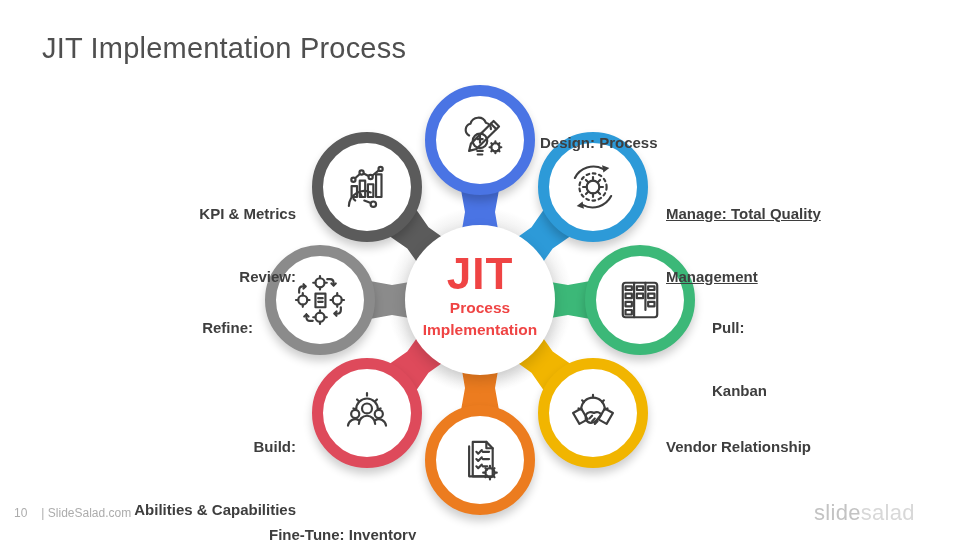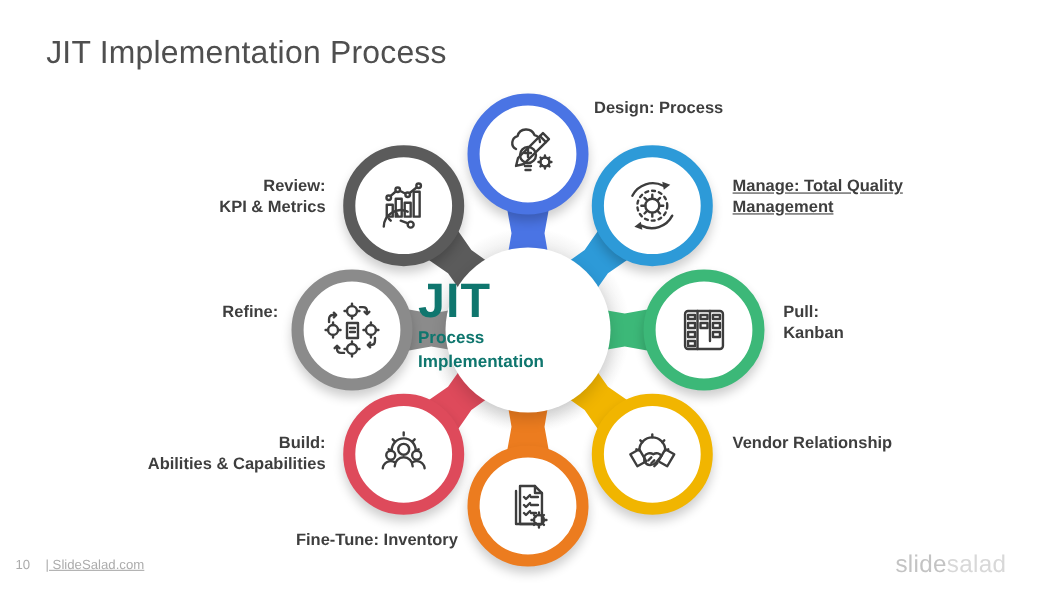--- a/index.html
+++ b/index.html
@@ -36,38 +36,38 @@
   .p2{left:640px;top:300px;--rot:180deg;z-index:5}
   .p3{left:593px;top:413px;--rot:225deg;z-index:6}
   .p4{left:480px;top:460px;--rot:270deg;z-index:4}
   .p5{left:367px;top:413px;--rot:315deg;z-index:3}
   .p6{left:320px;top:300px;--rot:0deg;z-index:1}
   .p7{left:367px;top:187px;--rot:45deg;z-index:2}
   .center-circle{
     position:absolute;left:405px;top:225px;width:150px;height:150px;border-radius:50%;
     background:#fff;box-shadow:0 6px 14px rgba(0,0,0,.15);z-index:10;
   }
-  .center-text{position:absolute;left:380px;top:252px;width:200px;z-index:11;color:#0f766e;}
+  .center-text{position:absolute;left:380px;top:252px;width:200px;text-align:center;z-index:11;color:#ef4444;}
   .center-text .acro{font-size:44px;font-weight:700;line-height:44px;letter-spacing:1px;}
   .center-text .sub{font-size:15.5px;font-weight:700;line-height:20px;margin-top:2px;}
   
   .lbl{position:absolute;z-index:12;font-size:15px;font-weight:700;line-height:19px;color:#3e3e3e;}
-  .lbl span{display:block;}
+  .lbl span{display:block;margin-top:44px;}
   .lbl-r{text-align:right;width:200px;}
   .l0{left:540px;top:89px;}
   .l1{left:666px;top:160px;width:180px;text-decoration:underline;}
   .l2{left:712px;top:274px;}
   .l3{left:666px;top:393px;width:200px;}
   .l4{left:269px;top:481px;}
   .l5{left:96px;top:393px;}
   .l6{left:53px;top:274px;}
   .l7{left:96px;top:160px;}
   
   .footer-left{position:absolute;left:14px;top:506px;font-size:12px;color:#acacac;}
-  .footer-left .src{margin-left:14px;text-decoration:underline;}
+  .footer-left .src{margin-left:14px;}
   .brand{position:absolute;left:814px;top:502px;font-size:22px;line-height:22px;letter-spacing:.3px;}
   .brand .b1{font-weight:400;color:#c3c3c3;}
   .brand .b2{font-weight:400;color:#d8d8d8;}
 </style>
 </head>
 <body>
 
 <div class="title">JIT Implementation Process</div>
 
 <div class="halo"></div>
@@ -239,22 +239,22 @@
   <span></span>
 </div>
 <div class="lbl lbl-r l5">
   <span>Build:</span>
   <span>Abilities &amp; Capabilities</span>
 </div>
 <div class="lbl lbl-r l6">
   <span>Refine:</span>
 </div>
 <div class="lbl lbl-r l7">
+  <span>KPI &amp; Metrics</span>
   <span>Review:</span>
-  <span>KPI &amp; Metrics</span>
 </div>
 
 <div class="footer-left">
   <span>10</span><span class="src">| SlideSalad.com</span>
 </div>
 <div class="brand">
   <span class="b1">slide</span><span class="b2">salad</span>
 </div>
 
 </body></html>

